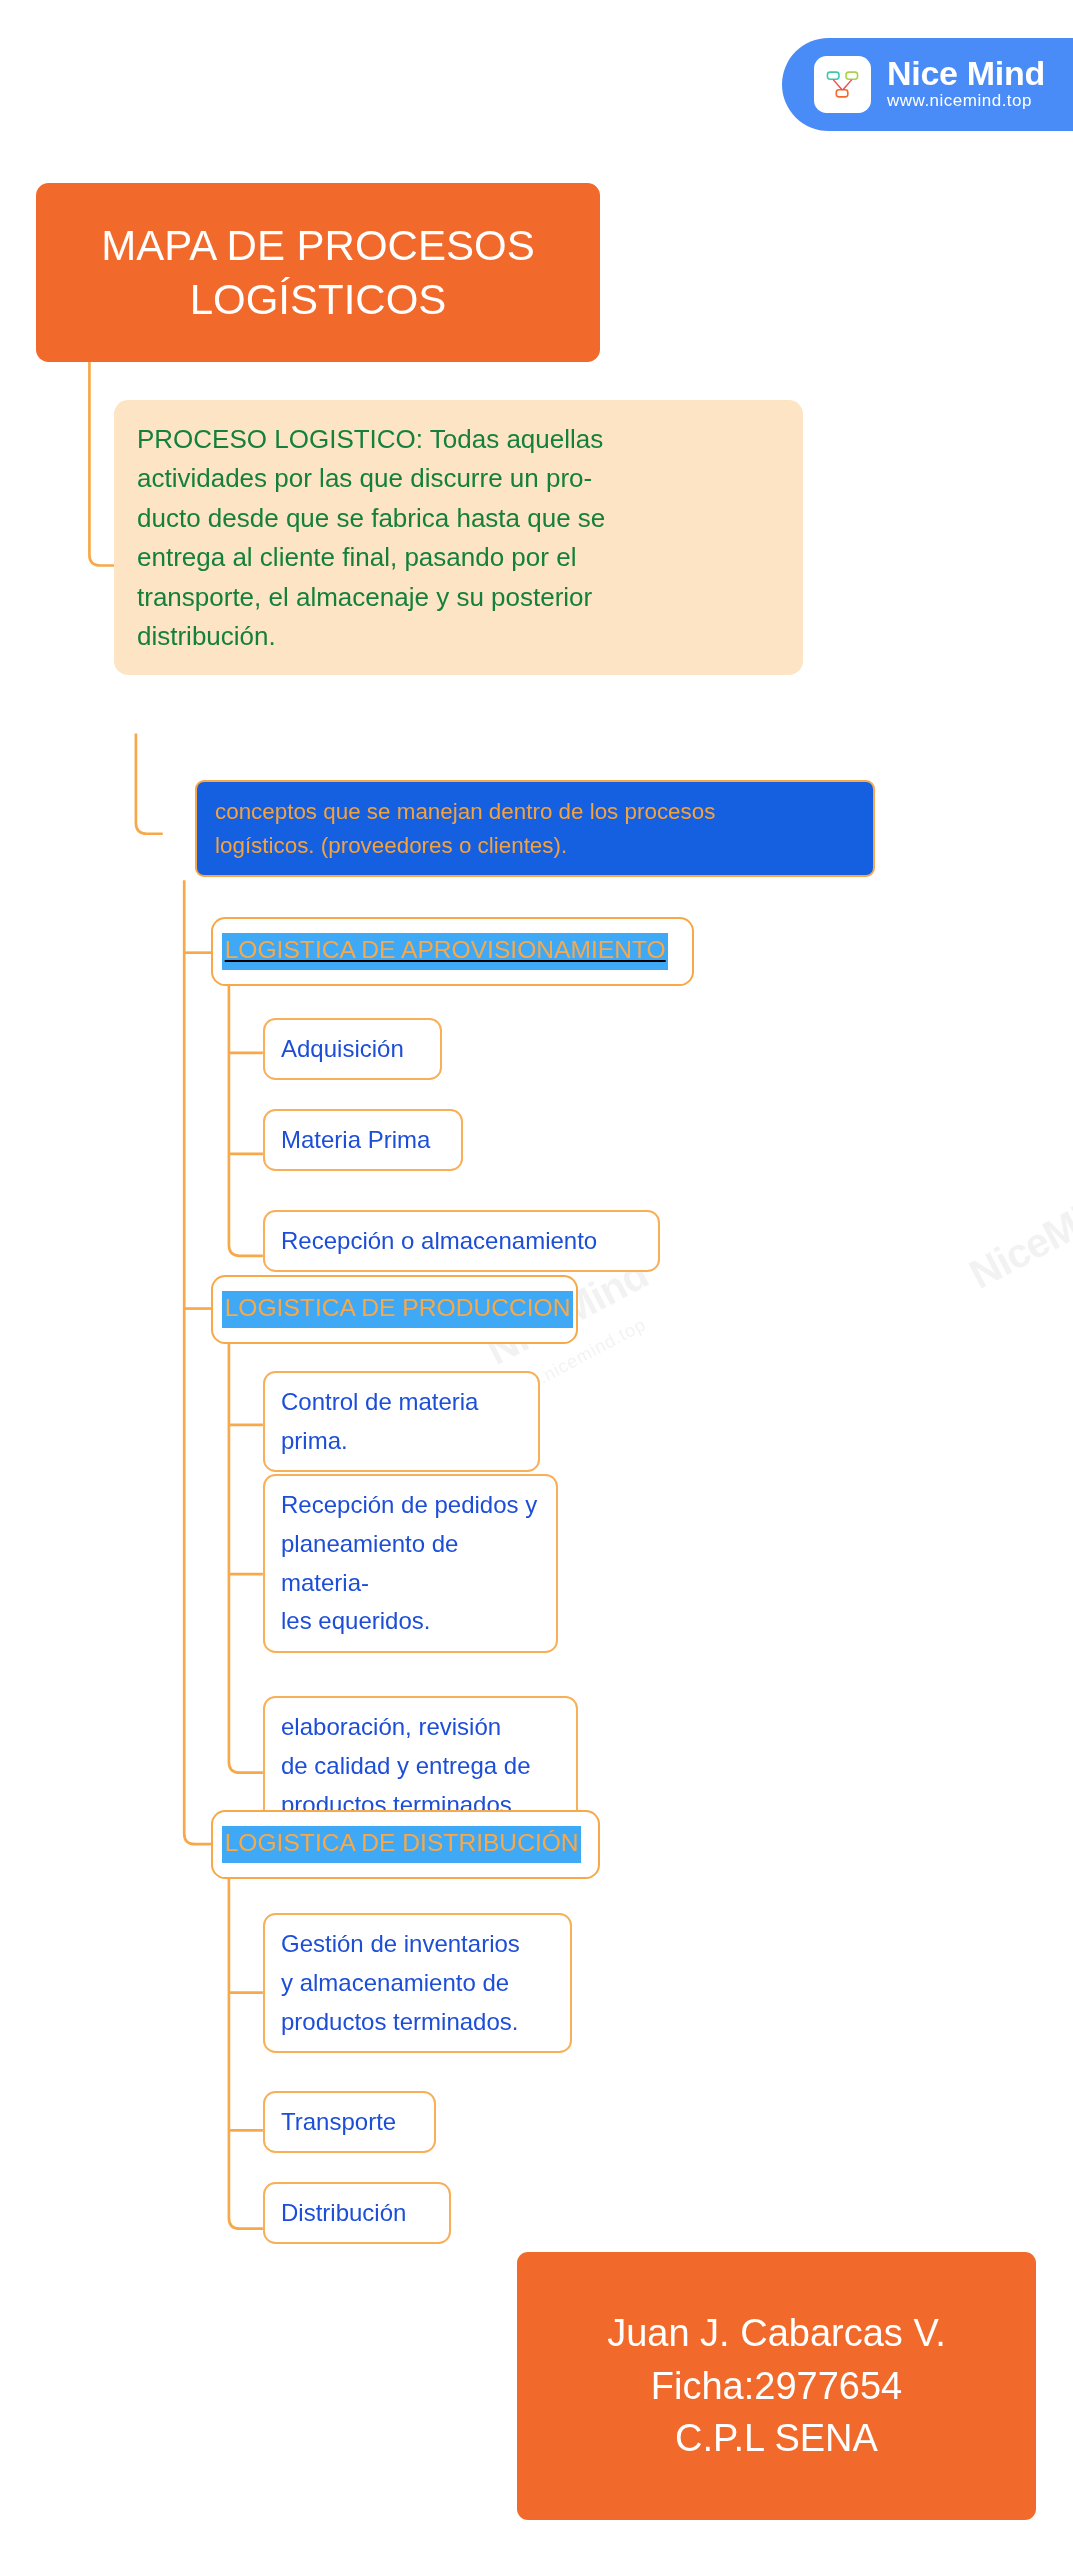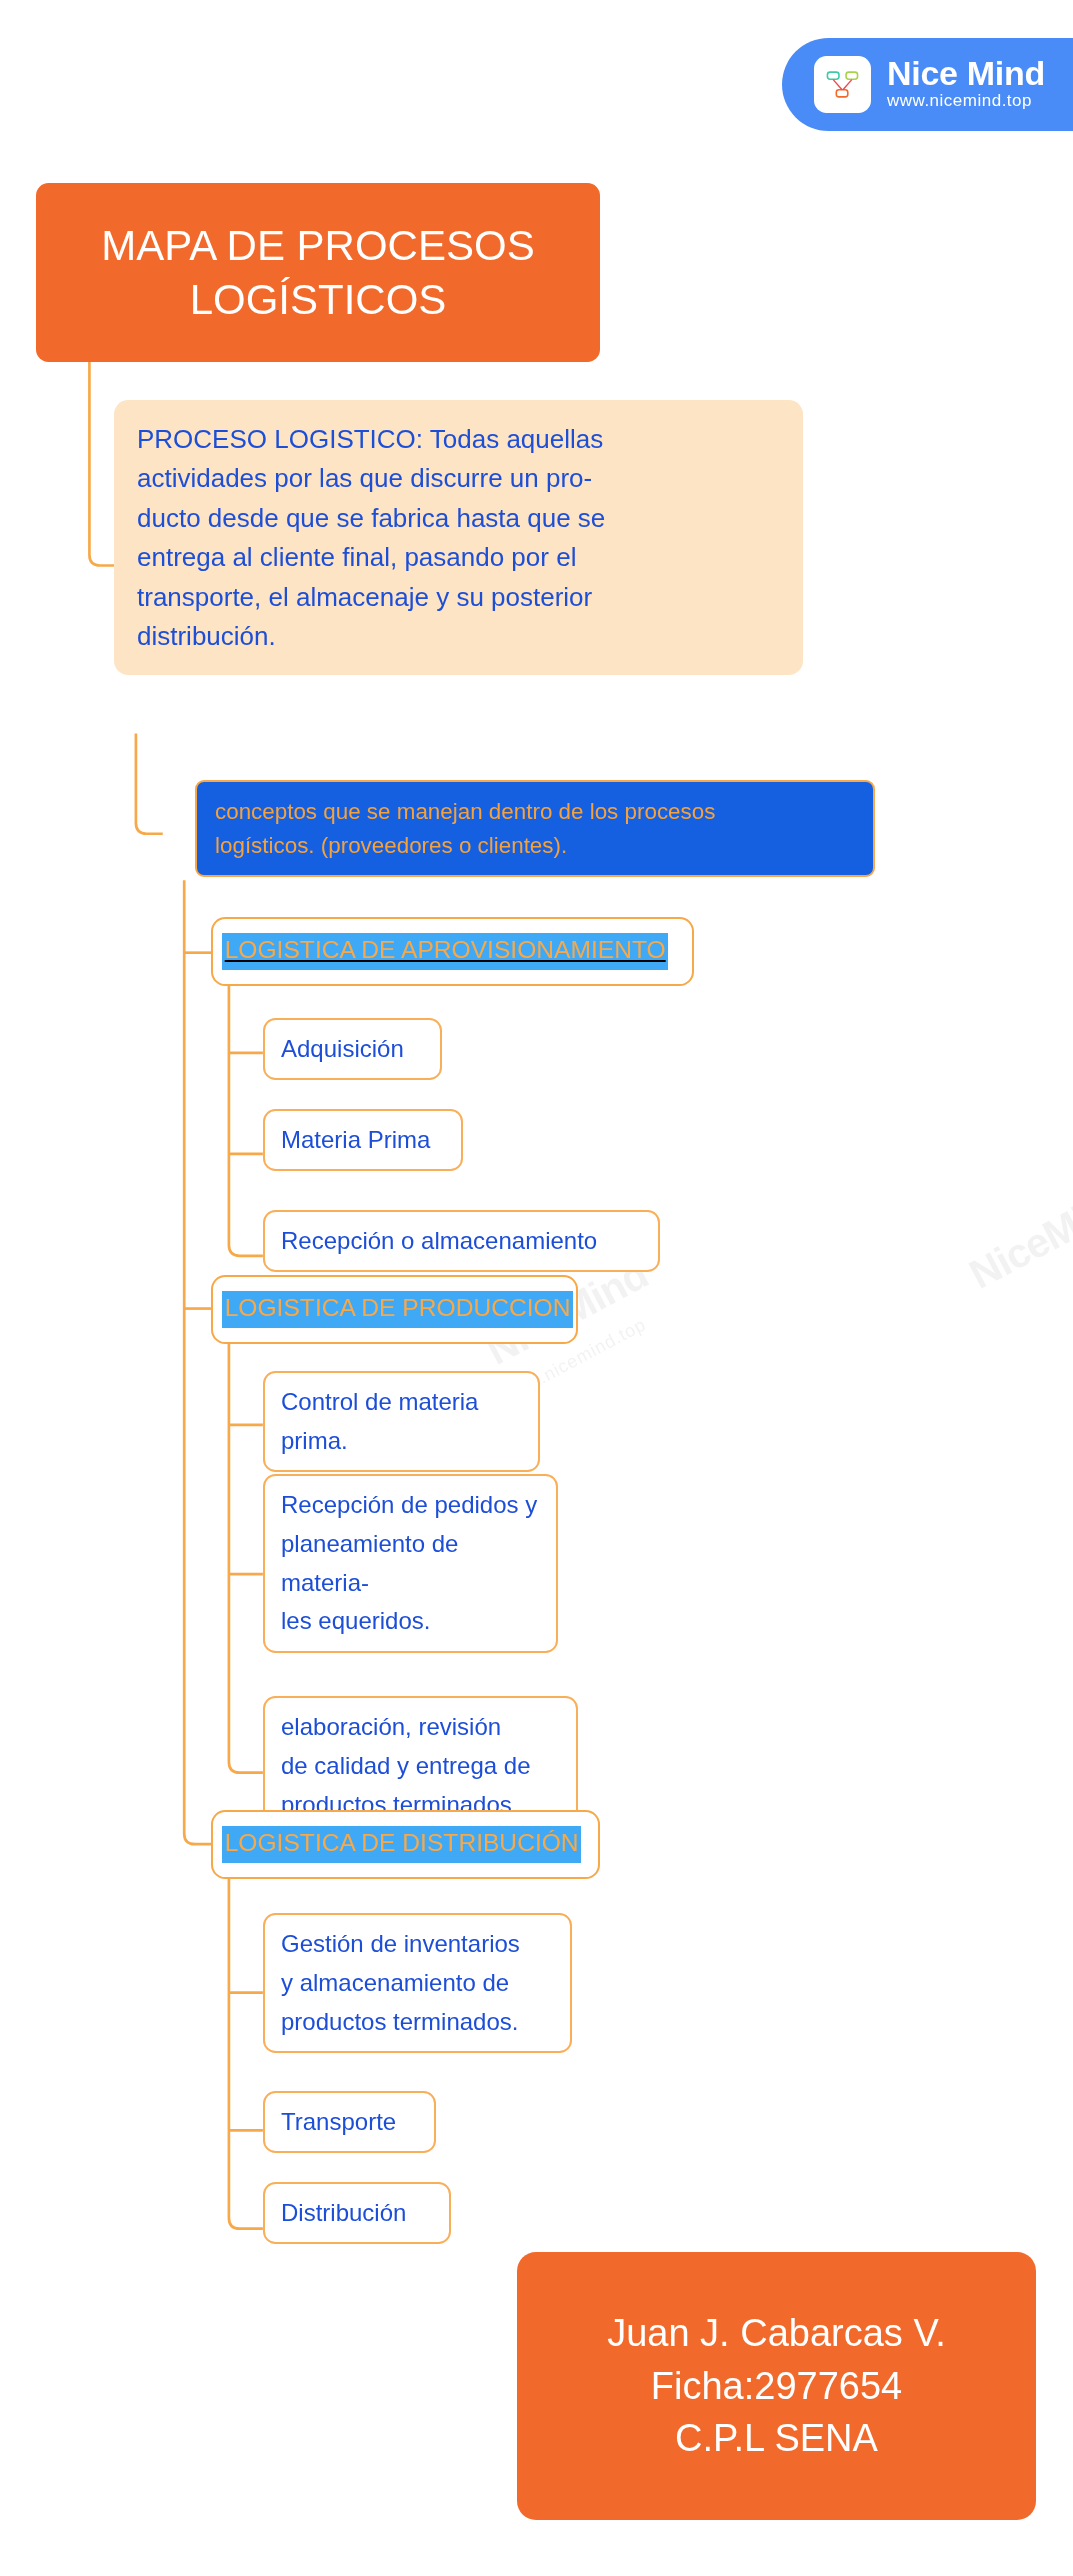--- a/index.html
+++ b/index.html
@@ -71,21 +71,21 @@
     text-align: center;
     display: flex;
     align-items: center;
     justify-content: center;
     padding: 10.7px 16px;
   }
 
   .node-desc {
     background: #fce4c4;
     border-radius: 14.3px;
-    color: #1d4ed8;
+    color: #15803d;
     font-size: 26px;
     line-height: 1.52;
     padding: 19.7px 23px 18px 23px;
   }
 
   .node-blue {
     background: #1560e0;
     border: 2.2px solid #f7a94a;
     border-radius: 9px;
     color: #f5a23c;
@@ -118,21 +118,21 @@
     border: 2.2px solid #f9ae58;
     border-radius: 12.5px;
     color: #1d4ed8;
     font-size: 24px;
     line-height: 1.62;
     padding: 9.8px 14.3px 9.8px 16px;
   }
 
   .node-footer {
     background: #f26a2b;
-    border-radius: 19px;
+    border-radius: 11px;
     color: #ffffff;
     font-size: 38px;
     line-height: 1.38;
     text-align: center;
     display: flex;
     flex-direction: column;
     align-items: center;
     justify-content: center;
     padding: 14.3px 12.5px;
   }

